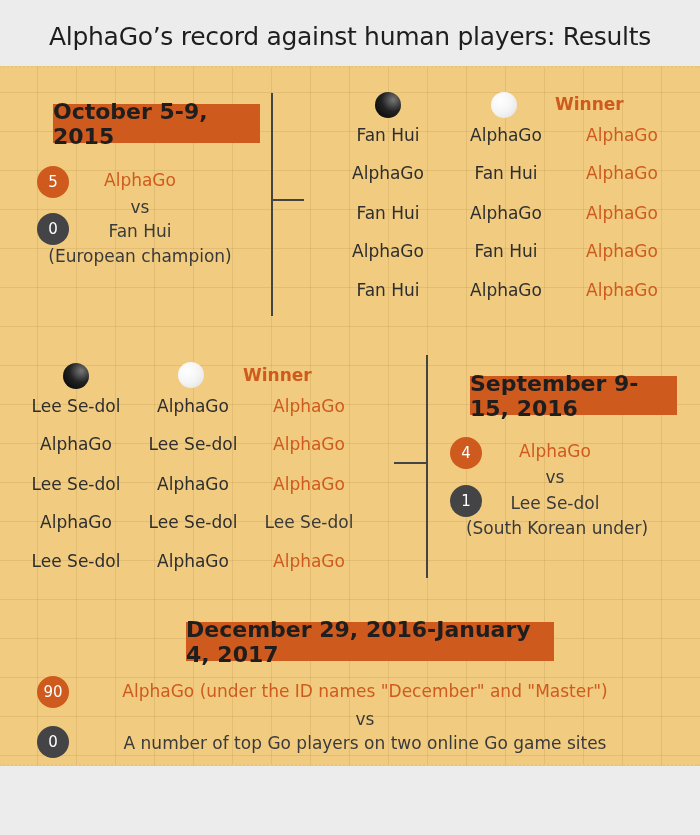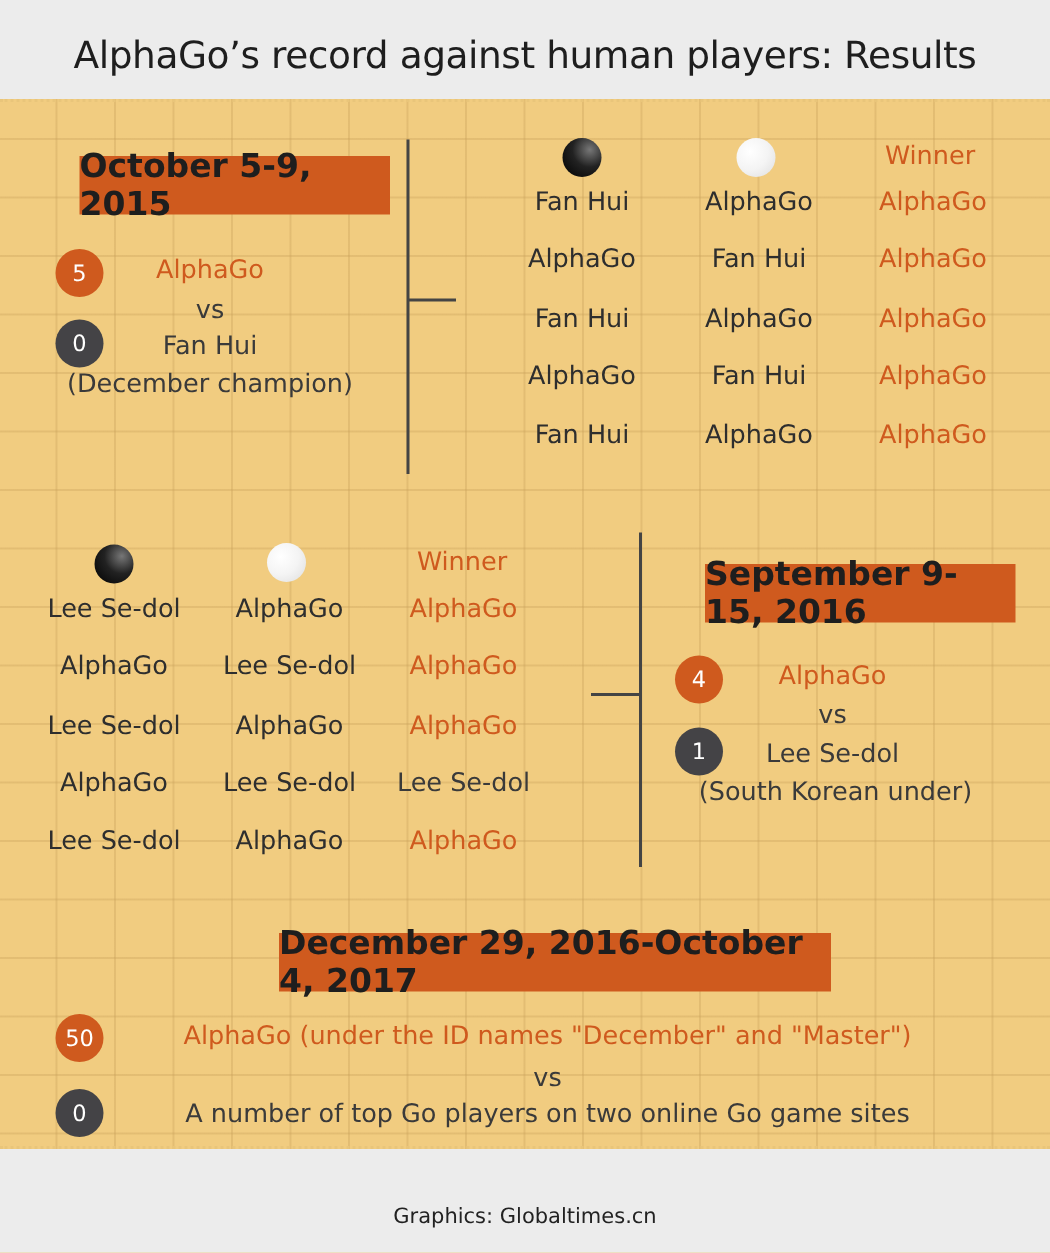--- a/index.html
+++ b/index.html
@@ -27,39 +27,39 @@
   .circle.dark { background: #444346; }
   .orange-text { color: #cf5a1e; }
   .dark-text { color: #3a3a3a; }
   .txt { position: absolute; font-size: 17px; white-space: nowrap; text-align: center; }
   .vline { position: absolute; width: 2px; background: #444; }
   .hline { position: absolute; height: 2px; background: #444; }
   .stone { position: absolute; width: 26px; height: 26px; border-radius: 50%; }
   .stone.black { background: radial-gradient(circle at 70% 30%, #777 0%, #222 45%, #000 100%); }
   .stone.white { background: radial-gradient(circle at 35% 35%, #fff 0%, #f4f4f4 50%, #ddd 100%); }
   .col { position: absolute; width: 130px; text-align: center; font-size: 17px; }
-  .winner-h { position: absolute; width: 130px; text-align: center; font-size: 17px; color: #cf5a1e; font-weight: normal; }
+  .winner-h { position: absolute; width: 130px; font-size: 17px; color: #cf5a1e; font-weight: bold; }
 </style>
 </head>
 <body>
 
 <div class="header">
   <div class="title">AlphaGo’s record against human players: Results</div>
 </div>
 
 <div class="board"></div>
 
 <div>
   <div class="date-box" style="left:29px; top:104px; width:207px; height:39px;">October 5-9, 2015</div>
   <div class="circle orange" style="left:37px; top:166px;">5</div>
   <div class="txt orange-text" style="left:70px; top:170px; width:140px;">AlphaGo</div>
   <div class="txt dark-text" style="left:70px; top:197px; width:140px;">vs</div>
   <div class="circle dark" style="left:37px; top:213px;">0</div>
   <div class="txt dark-text" style="left:70px; top:221px; width:140px;">Fan Hui</div>
-  <div class="txt dark-text" style="left:40px; top:246px; width:200px;">(December champion)</div>
+  <div class="txt dark-text" style="left:40px; top:246px; width:200px;">(European champion)</div>
 
   <div class="vline" style="left:271px; top:93px; height:223px;"></div>
   <div class="hline" style="left:272px; top:199px; width:32px;"></div>
 
   <div class="stone black" style="left:375px; top:92px;"></div>
   <div class="stone white" style="left:491px; top:92px;"></div>
   <div class="winner-h" style="left:555px; top:94px;">Winner</div>
 
   <div>
     <div class="col" style="left:323px; top:125px;">Fan Hui</div>
@@ -117,23 +117,22 @@
   <div class="date-box" style="left:446px; top:376px; width:207px; height:39px;">September 9-15, 2016</div>
   <div class="circle orange" style="left:450px; top:437px;">4</div>
   <div class="txt orange-text" style="left:485px; top:441px; width:140px;">AlphaGo</div>
   <div class="txt dark-text" style="left:485px; top:467px; width:140px;">vs</div>
   <div class="circle dark" style="left:450px; top:485px;">1</div>
   <div class="txt dark-text" style="left:485px; top:493px; width:140px;">Lee Se-dol</div>
   <div class="txt dark-text" style="left:450px; top:518px; width:214px;">(South Korean under)</div>
 </div>
 
 <div>
-  <div class="date-box" style="left:162px; top:622px; width:368px; height:39px;">December 29, 2016-October 4, 2017</div>
-  <div class="circle orange" style="left:37px; top:676px;">50</div>
+  <div class="date-box" style="left:162px; top:622px; width:368px; height:39px;">December 29, 2016-January 4, 2017</div>
+  <div class="circle orange" style="left:37px; top:676px;">90</div>
   <div class="txt orange-text" style="left:80px; top:681px; width:570px;">AlphaGo (under the ID names "December" and "Master")</div>
   <div class="txt dark-text" style="left:80px; top:709px; width:570px;">vs</div>
   <div class="circle dark" style="left:37px; top:726px;">0</div>
   <div class="txt dark-text" style="left:80px; top:733px; width:570px;">A number of top Go players on two online Go game sites</div>
 </div>
 
 <div class="footer">
-  <div class="line2">Graphics: Globaltimes.cn</div>
 </div>
 
 </body></html>

